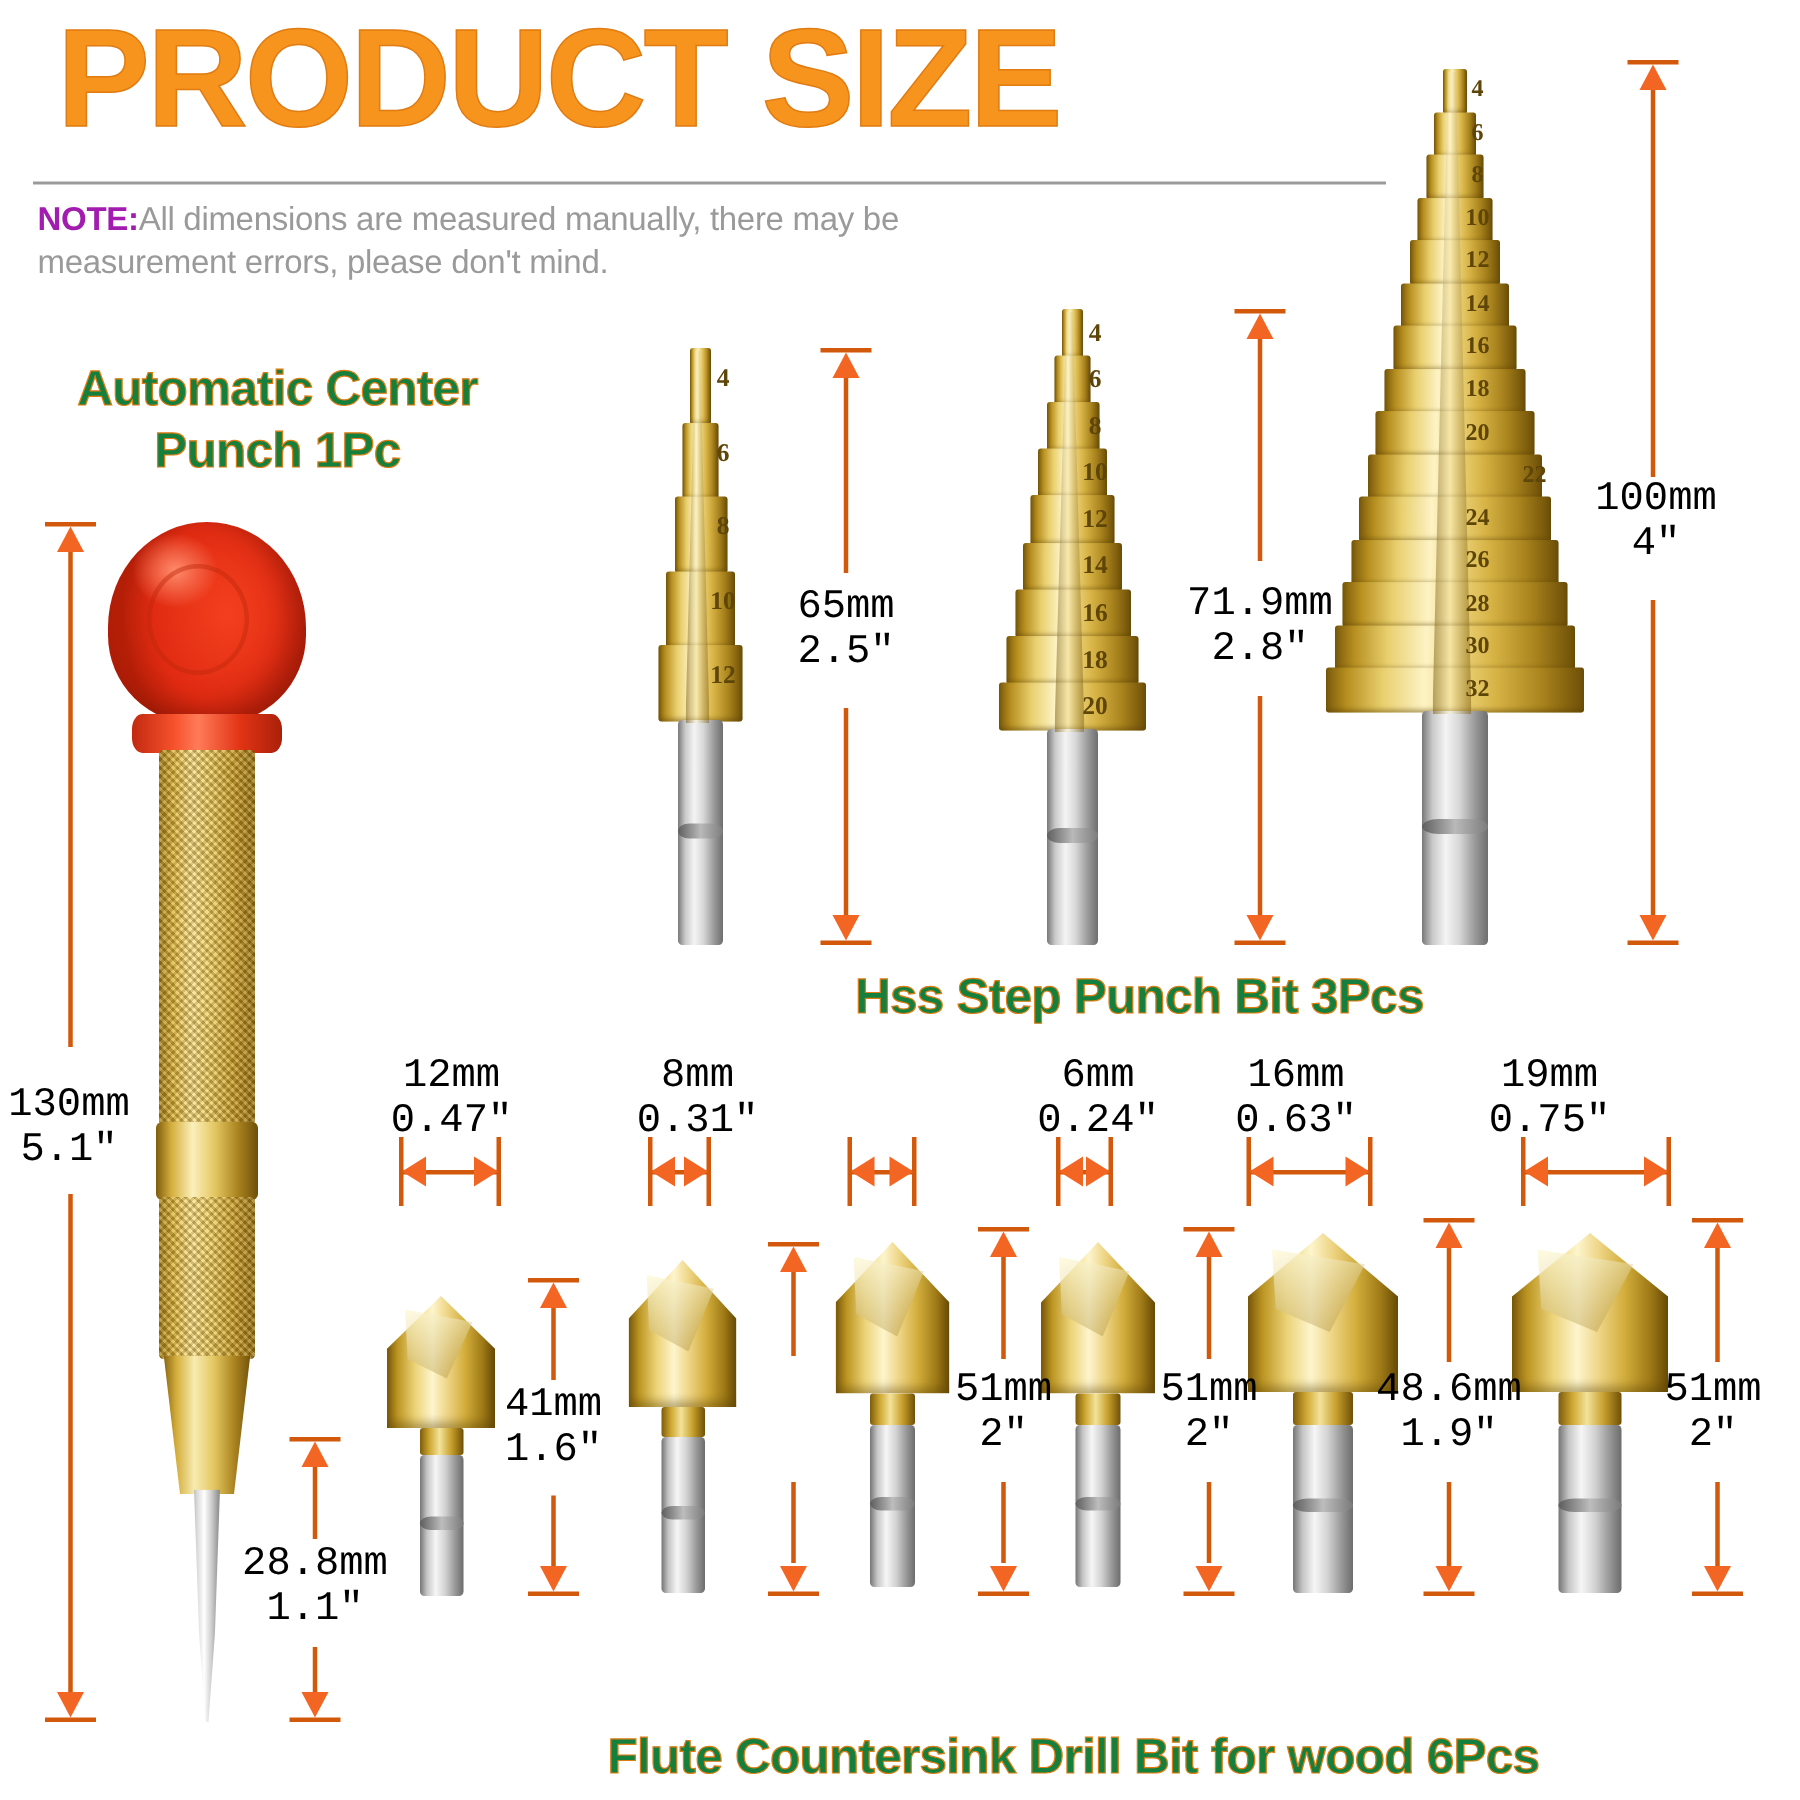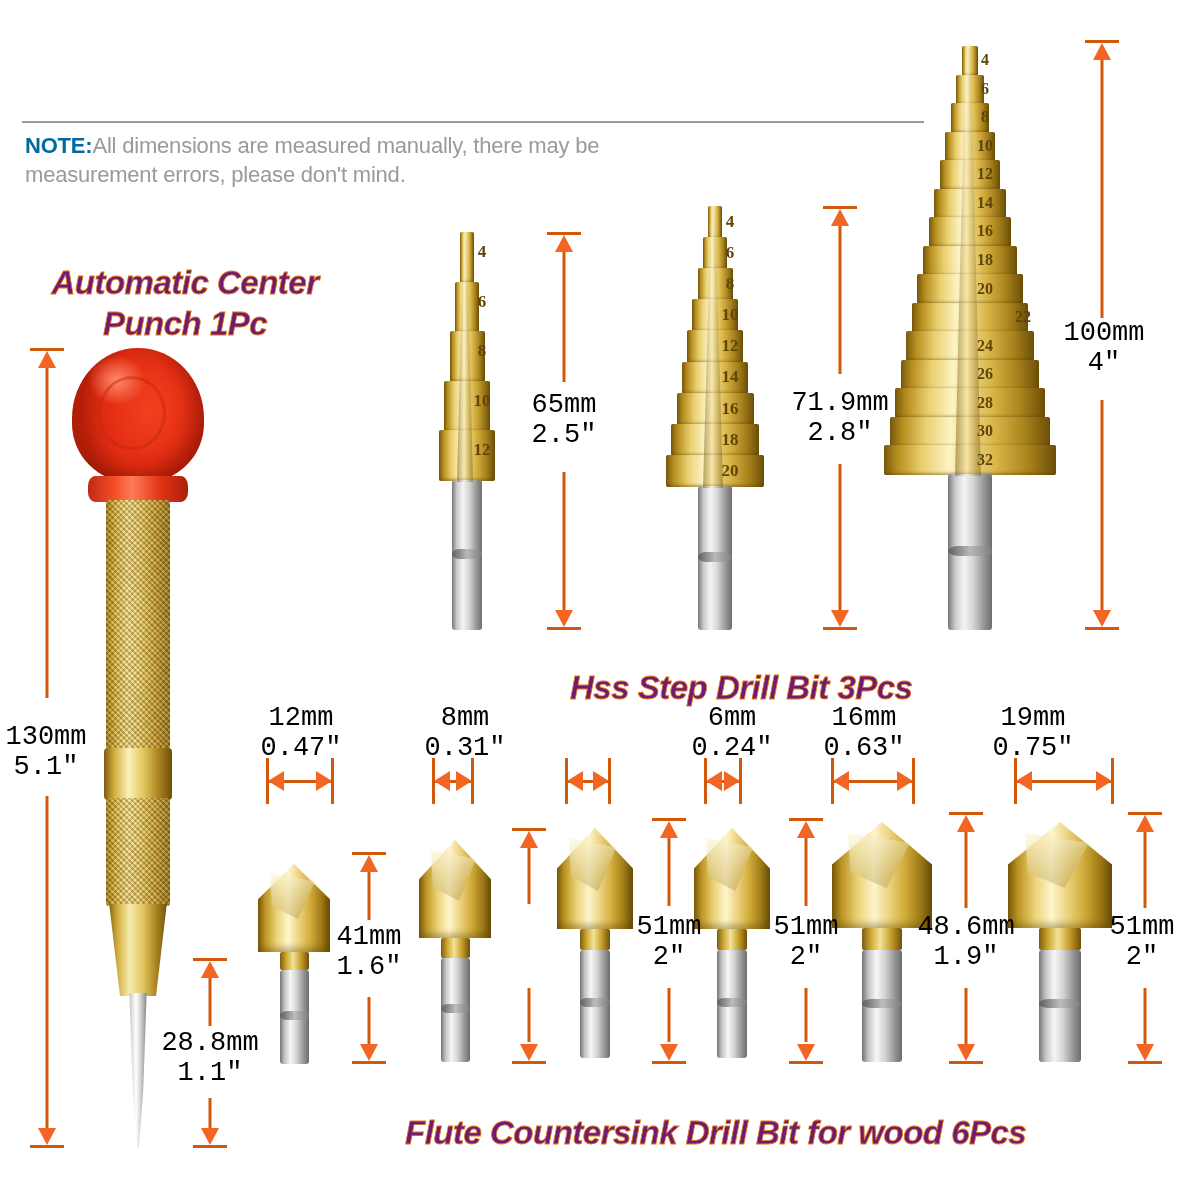--- a/index.html
+++ b/index.html
@@ -26,37 +26,36 @@
   .title-rule {
     position: absolute; left: 22px; top: 121px;
     width: 902px; height: 2px; background: #9b9b9b;
   }
   .note {
     position: absolute; left: 25px; top: 131px; width: 600px;
     font-family: "Liberation Sans", sans-serif;
     font-size: 22px; line-height: 1.32; color: #9a9a9a;
     letter-spacing: -0.2px;
   }
-  .note b { color:#0369a1; font-weight: bold; }
+  .note b { color:#a21caf; font-weight: bold; }
 
   
   .section-heading {
     position: absolute;
     font-family: "Liberation Sans", sans-serif;
-    font-weight: bold; font-style: italic;
-    color: #701a75;
+    font-weight: bold; 
+    color: #15803d;
     -webkit-text-stroke: 0.8px #E07C12;
     letter-spacing: -0.5px;
     white-space: nowrap;
-    margin-top: 24px;
   }
   #heading-punch { left: 10px; top: 238px; font-size: 33px; line-height: 1.25;
                    width: 350px; text-align: center; white-space: normal; }
   #heading-step  { left: 570px; top: 645px; font-size: 33px; }
-  #heading-flute { left: 405px; top: 1090px; font-size: 33px; }
+  #heading-flute { left: 405px; top: 1152px; font-size: 33px; }
 
   
   .watermark {
     position: absolute; left: 200px; top: 615px;
     font-family: "Liberation Sans", sans-serif;
     font-weight: bold; font-size: 132px; color: #e9e9e9;
     letter-spacing: 1px; white-space: nowrap; z-index: 0;
     user-select: none;
   }
 
@@ -223,26 +222,27 @@
     position: absolute; left: 0; right: 0; height: 9px;
     background: linear-gradient(to right,#5d5d5d,#bdbdbd,#7a7a7a);
     border-radius: 50%/100%;
   }
 </style>
 </head>
 <body>
 
 <div id="stage">
 
+  <div class="title">PRODUCT SIZE</div>
   <div class="title-rule"></div>
   <div class="note"><b>NOTE:</b><span>All dimensions are measured manually, there may be measurement errors, please don't mind.</span></div>
 
 
   <div class="section-heading" id="heading-punch">Automatic Center Punch 1Pc</div>
-  <div class="section-heading" id="heading-step">Hss Step Drill Bit 3Pcs</div>
+  <div class="section-heading" id="heading-step">Hss Step Punch Bit 3Pcs</div>
   <div class="section-heading" id="heading-flute">Flute Countersink Drill Bit for wood 6Pcs</div>
 
   <div class="tool" id="punch">
     <div class="punch-ball"></div>
     <div class="punch-collar"></div>
     <div class="punch-knurl-a"></div>
     <div class="punch-band"></div>
     <div class="punch-knurl-b"></div>
     <div class="punch-taper"></div>
     <div class="punch-tip"></div>

